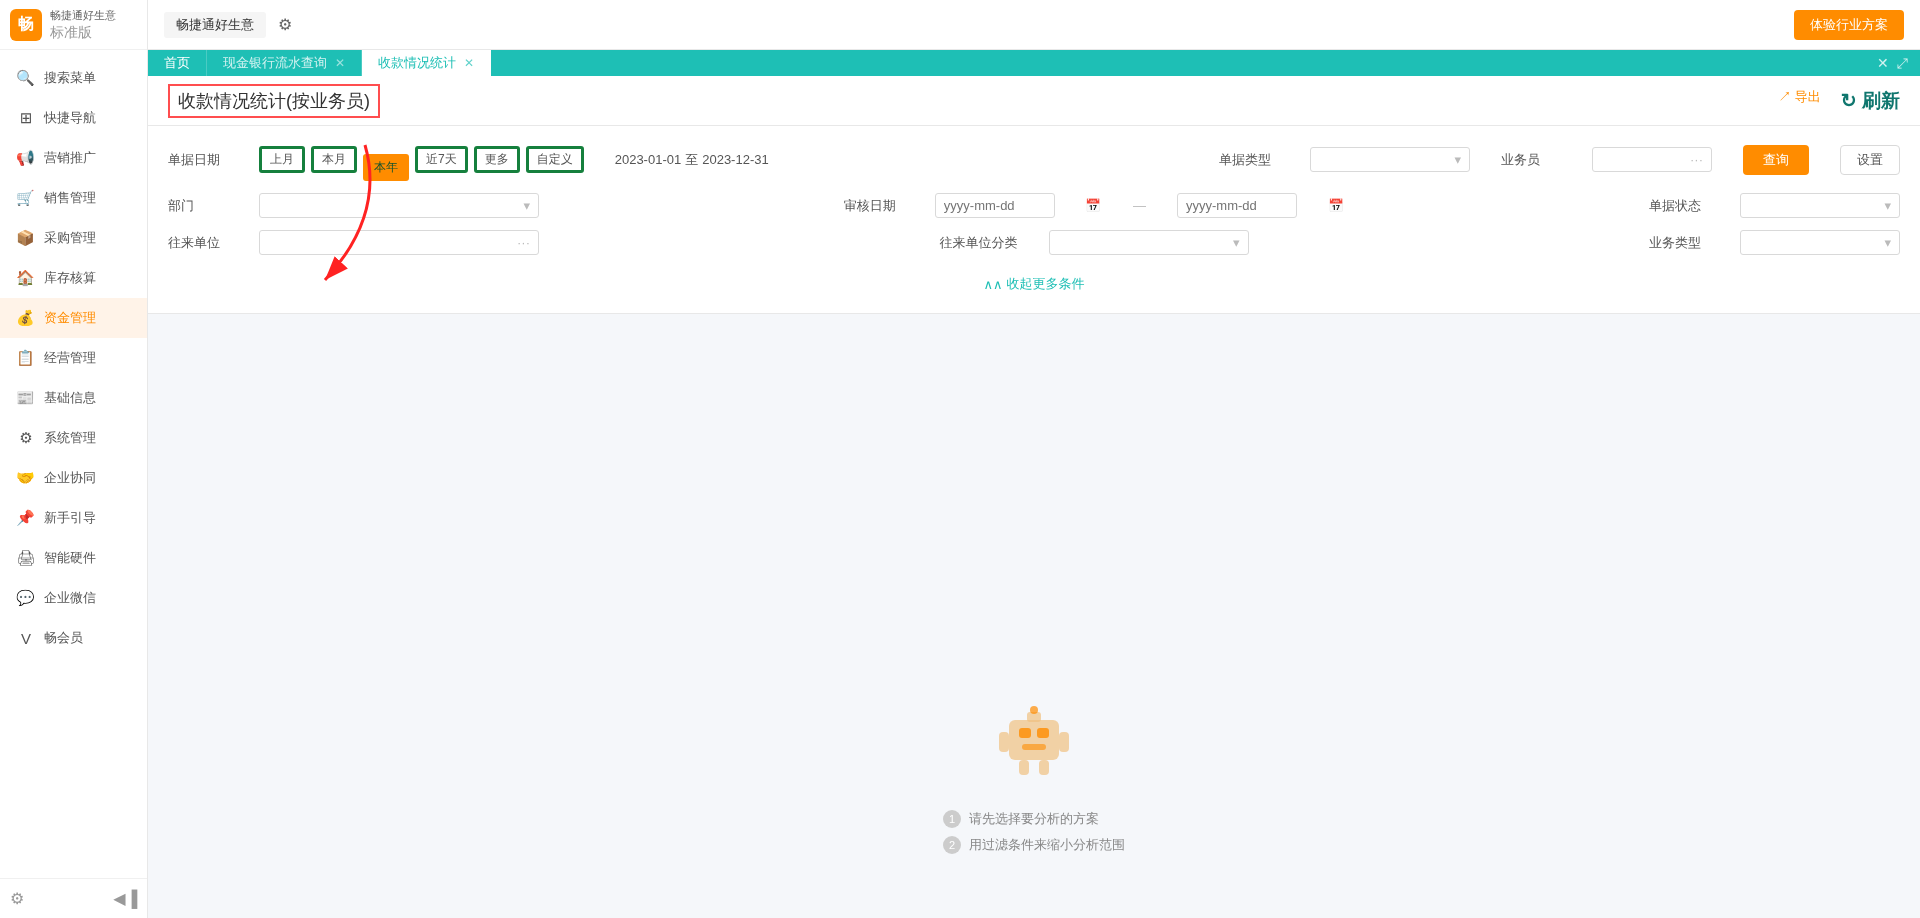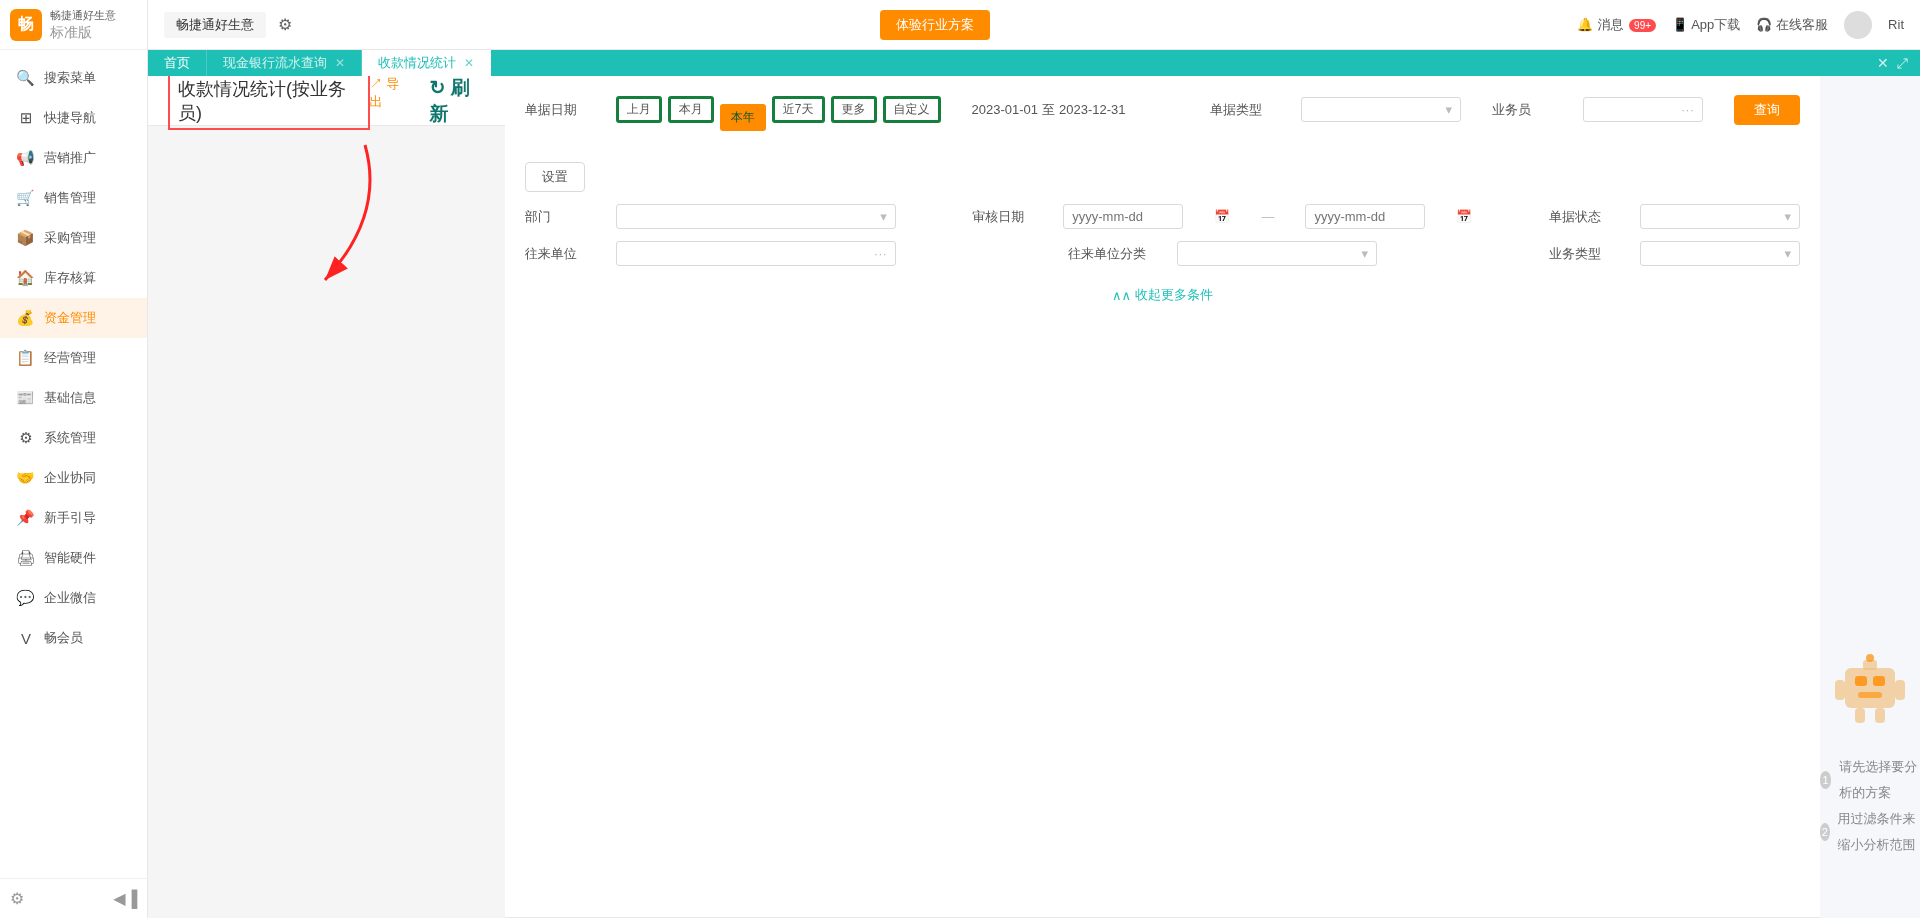--- a/index.html
+++ b/index.html
@@ -39,21 +39,21 @@
     .tab.home { color: white; font-weight: 500; }
     .tab.active { background: #fff; color: #1ebfb5; font-weight: 500; }
     .tab-close { margin-left: 8px; font-size: 12px; opacity: 0.7; cursor: pointer; }
     .tab-bar-right { margin-left: auto; display: flex; align-items: center; padding: 0 12px; gap: 8px; }
     .tab-bar-btn { color: rgba(255,255,255,0.8); cursor: pointer; font-size: 14px; }
 
     
     .content { flex: 1; display: flex; overflow: hidden; }
 
     
-    .page-wrapper { flex: 1; display: flex; flex-direction: row; overflow: hidden; }
+    .page-wrapper { flex: 1; display: flex; flex-direction: column; overflow: hidden; }
     .page-title-bar { height: 50px; background: #fff; display: flex; align-items: center; padding: 0 20px; border-bottom: 1px solid #e8e8e8; }
     .page-title { font-size: 18px; font-weight: 500; color: #333; border: 2px solid #ff4d4f; padding: 4px 8px; }
     .page-title-actions { margin-left: auto; display: flex; gap: 20px; }
     .btn-export { color: #ff8c00; cursor: pointer; font-size: 13px; }
     .btn-refresh { color: #0f766e; cursor: pointer; font-size: 19px; font-weight: bold; }
 
     
     .filter-panel { background: #fff; border-bottom: 1px solid #e8e8e8; padding: 12px 20px; }
     .filter-row { display: flex; align-items: center; margin-bottom: 12px; gap: 31px; flex-wrap: wrap; }
     .filter-row:last-child { margin-bottom: 0; }
@@ -163,30 +163,20 @@
 
 <div class="main">
 
   <div class="top-header">
     <div class="top-header-left">
       <span class="breadcrumb-title">畅捷通好生意</span>
       <span class="gear-icon">⚙</span>
     </div>
     <div class="top-header-actions">
       <button class="btn-trial">体验行业方案</button>
-    </div>
-    <div class="header-right">
-      <span>
-        🔔 <span>消息</span>
-        <span class="badge-red">99+</span>
-      </span>
-      <span>📱 <span>App下载</span></span>
-      <span>🎧 <span>在线客服</span></span>
-      <div class="user-avatar" style="background:#ddd; display:flex; align-items:center; justify-content:center; font-size:11px; color:#555; overflow:hidden;"></div>
-      <span>Rit</span>
     </div>
   </div>
 
   <div class="tab-bar">
     <div class="tab home">
       <span>首页</span>
     </div>
     <div class="tab">
       <span>现金银行流水查询</span>
       <span class="tab-close">✕</span>

